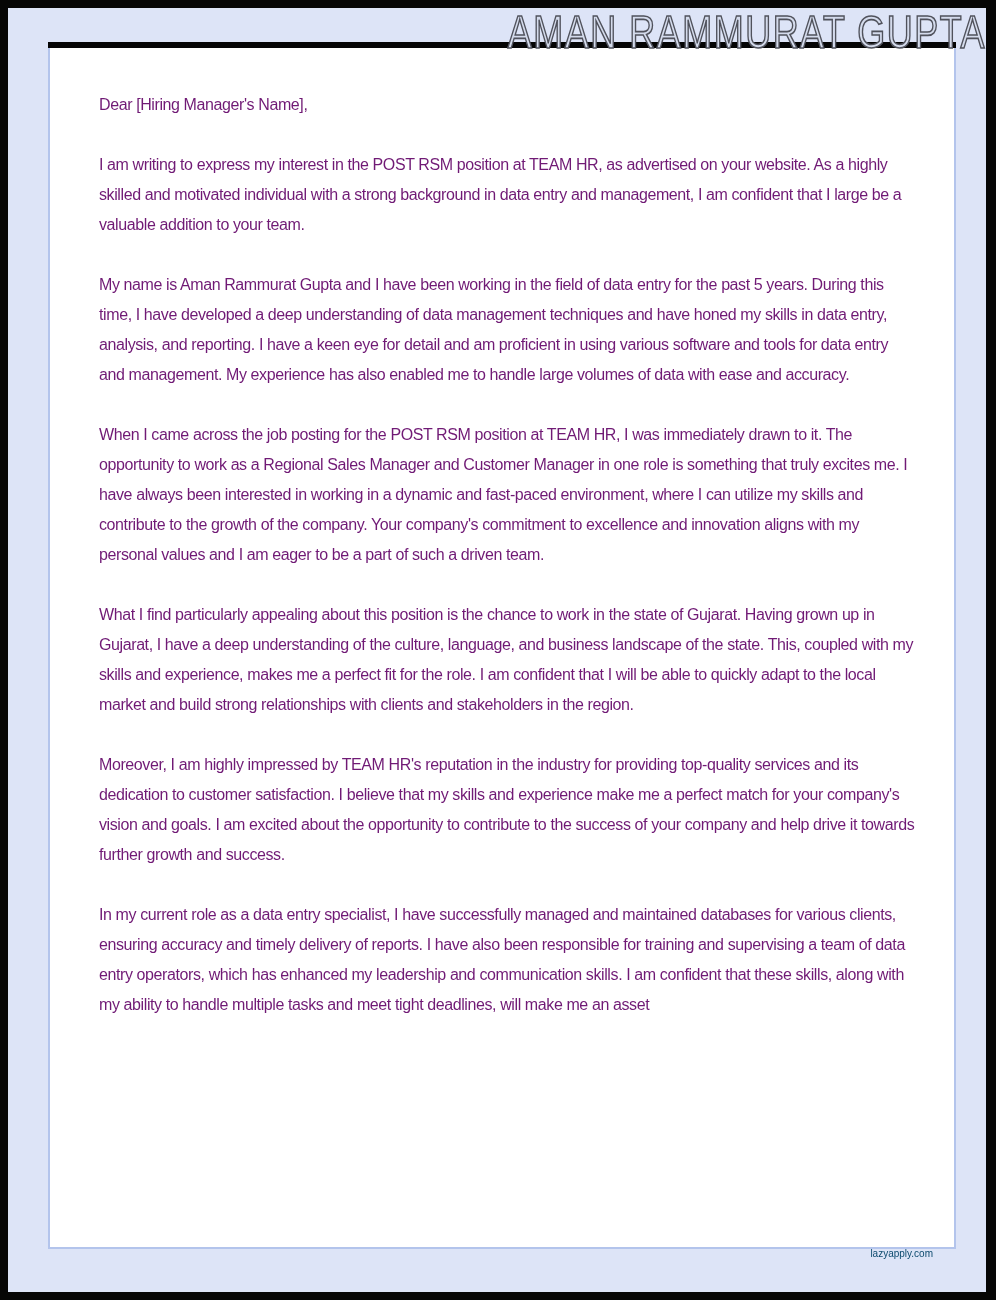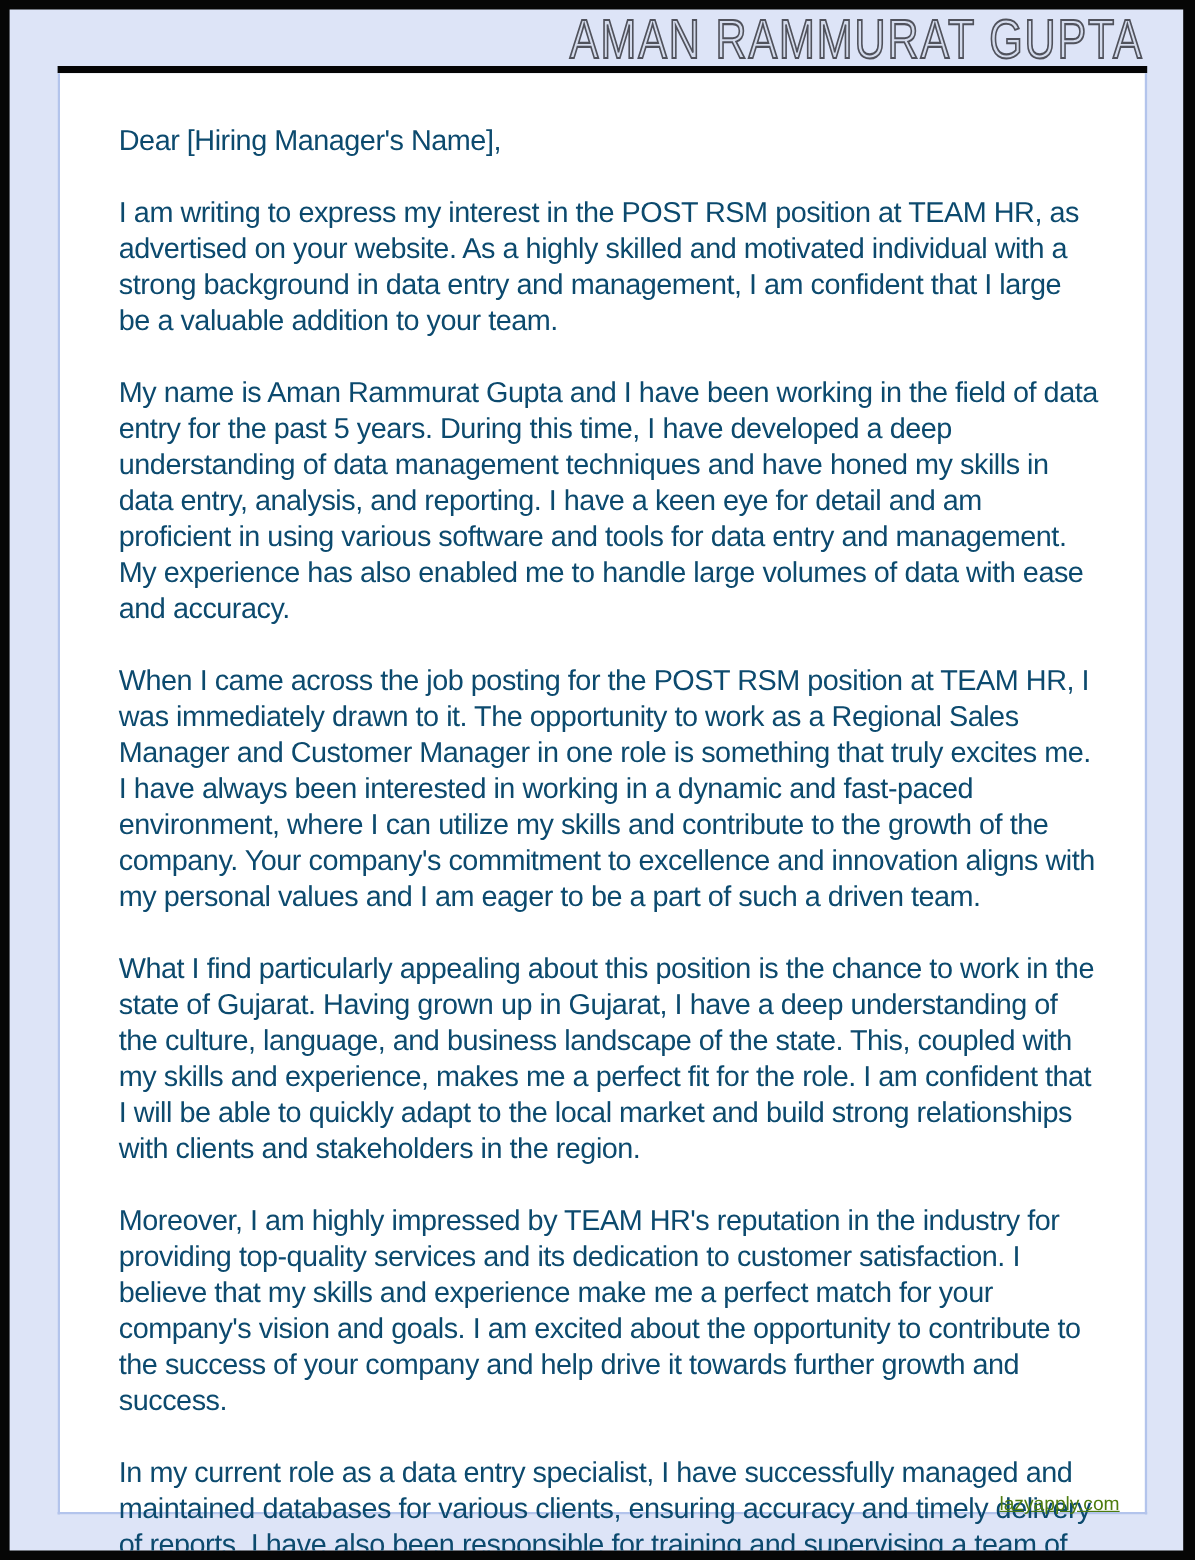--- a/index.html
+++ b/index.html
@@ -10,23 +10,22 @@
     position: relative;
     width: 996px;
     height: 1300px;
     background: #dde4f7;
     border: 8px solid #060606;
     border-right-width: 10px;
     overflow: hidden;
   }
 
   .header {
-    height: 47px;
+    height: 34px;
     text-align: right;
-    padding-right: 33px;
     overflow: visible;
     white-space: nowrap;
   }
   .applicant-name {
     display: inline-block;
     font-size: 46px;
     line-height: 52px;
     font-weight: 400;
     letter-spacing: 2px;
     color: #d4dbec;
@@ -47,37 +46,36 @@
     height: 1201px;
     background: #ffffff;
     border-left: 2px solid #b3c4ec;
     border-right: 2px solid #b3c4ec;
     border-bottom: 2px solid #b3c4ec;
     padding: 42px 38px 0 49px;
     overflow: visible;
   }
 
   .letter-page p {
-    font-size: 24px;
+    font-size: 16px;
     line-height: 30px;
     letter-spacing: -0.4px;
-    color: #0c4a6e;
+    color: #701a75;
     margin-bottom: 30px;
   }
   .letter-page p:last-child { margin-bottom: 0; }
 
   .watermark {
     position: absolute;
     top: 1238px;
     right: 53px;
-    font-size: 16px;
+    font-size: 10px;
     line-height: 16px;
-    color: #4d7c0f;
+    color: #0c4a6e;
     letter-spacing: 0;
-    text-decoration: underline;
   }
 </style>
 </head>
 <body>
 
 <div class="frame">
 
   <div class="header">
     <span class="applicant-name">AMAN RAMMURAT GUPTA</span>
   </div>

